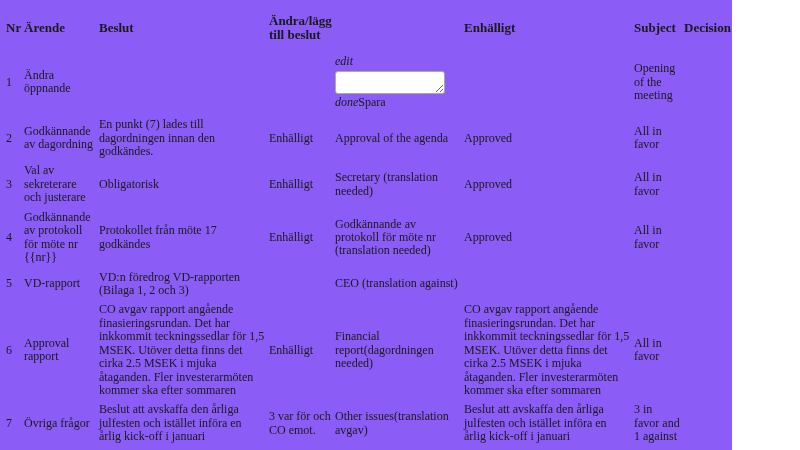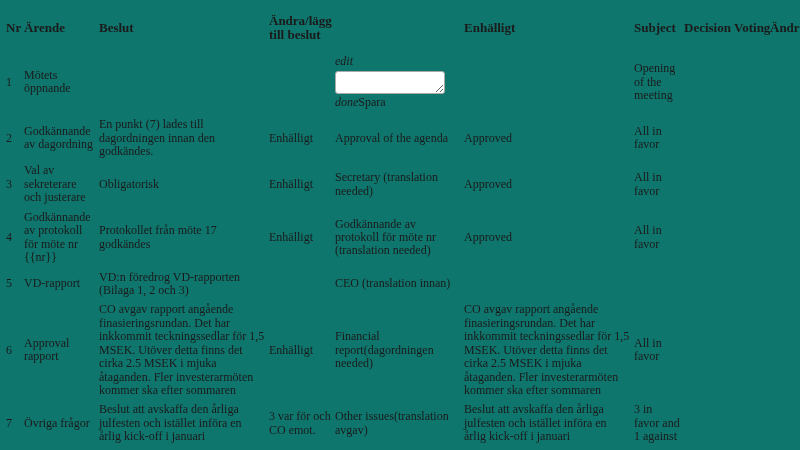--- a/index.html
+++ b/index.html
@@ -2,23 +2,23 @@
 <html><head>
 <meta charset="utf-8">
 <style>
   html, body { margin: 0; padding: 0; }
   body {
     background: #ffffff;
     font-family: "Liberation Serif", serif;
     color: #1a1a1a;
   }
   .page {
-    width: 800px;
+    width: 732px;
     height: 450px;
-    background: #0f766e;
+    background: #8b5cf6;
     overflow: hidden;
     position: relative;
   }
   table.minutes {
     width: 800px;
     table-layout: fixed;
     border-collapse: collapse;
     margin-top: 4px;
   }
   th {
@@ -91,21 +91,21 @@
         <th>Enhälligt</th>
         <th>Subject</th>
         <th>Decision</th>
         <th>Voting</th>
         <th>Ändra</th>
       </tr>
     </thead>
     <tbody>
       <tr class="row-1">
         <td class="c-nr">1</td>
-        <td>Mötets öppnande</td>
+        <td>Ändra öppnande</td>
         <td></td>
         <td></td>
         <td>
           <div class="edit-widget">
             <span class="icon-text">edit</span>
             <textarea class="edit-textarea" style=""></textarea>
             <span class="save-row"><span class="save-button"><span class="icon-text">done</span><span>Spara</span></span></span>
           </div>
         </td>
         <td></td>
@@ -140,21 +140,21 @@
         <td>Godkännande av protokoll för möte nr (translation needed)</td>
         <td>Approved</td>
         <td>All in favor</td>
         <td colspan="3"></td>
       </tr>
       <tr>
         <td class="c-nr">5</td>
         <td>VD-rapport</td>
         <td>VD:n föredrog VD-rapporten (Bilaga 1, 2 och 3)</td>
         <td></td>
-        <td>CEO (translation innan)</td>
+        <td>CEO (translation against)</td>
         <td></td>
         <td></td>
         <td colspan="3"></td>
       </tr>
       <tr>
         <td class="c-nr">6</td>
         <td>Approval rapport</td>
         <td>CO avgav rapport angående finasieringsrundan. Det har inkkommit teckningssedlar för 1,5 MSEK. Utöver detta finns det cirka 2.5 MSEK i mjuka åtaganden. Fler investerarmöten kommer ska efter sommaren</td>
         <td>Enhälligt</td>
         <td>Financial report(dagordningen needed)</td>

